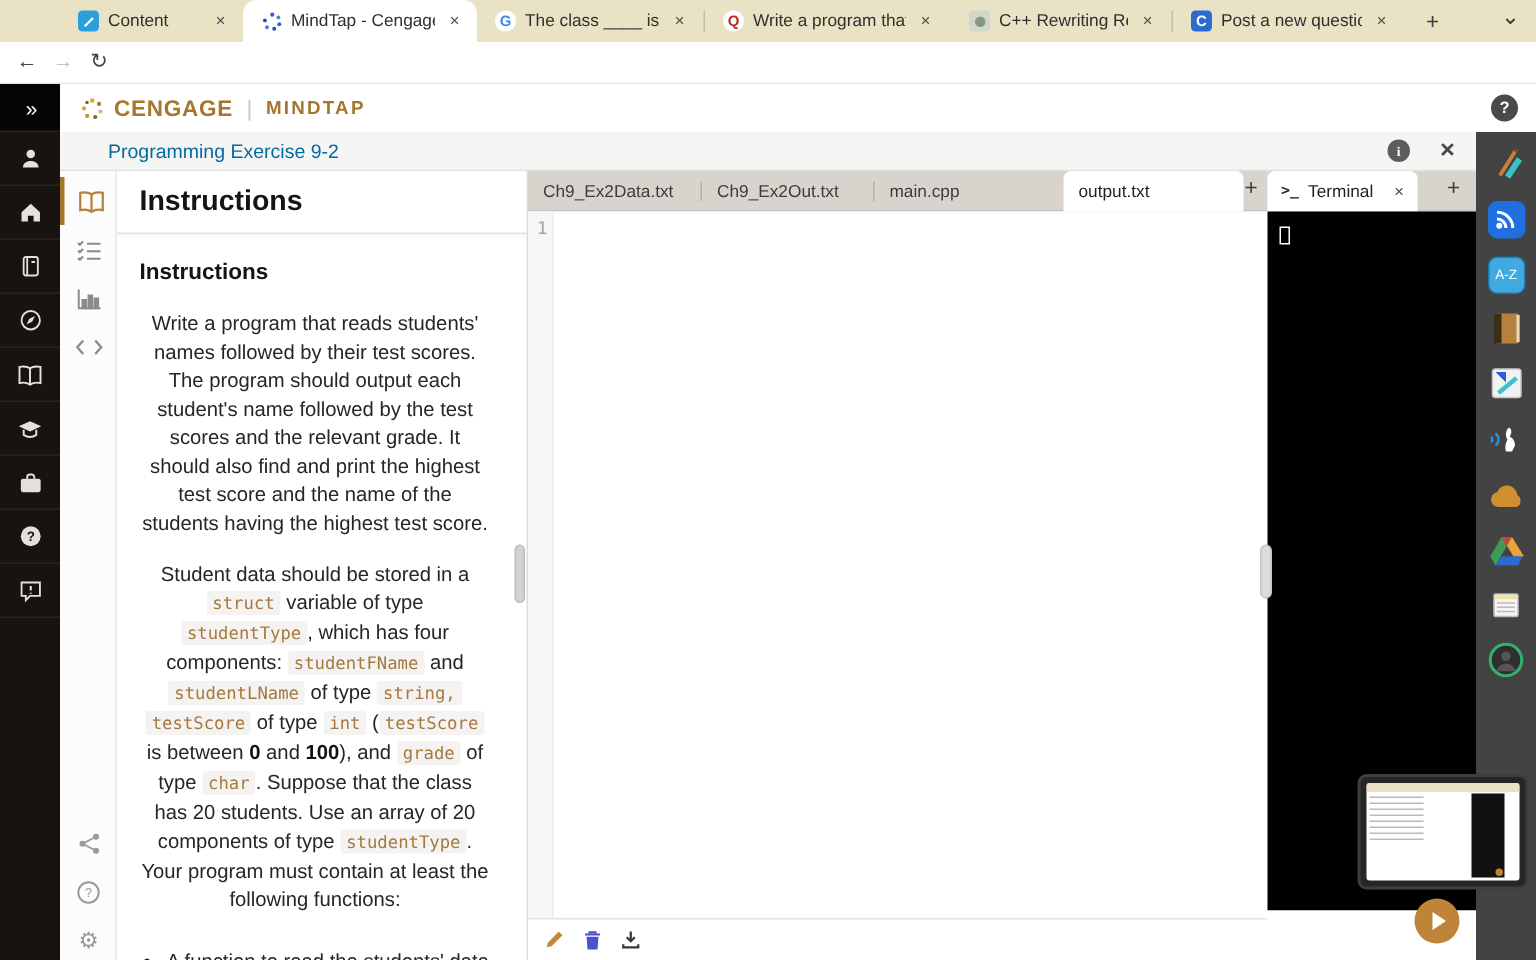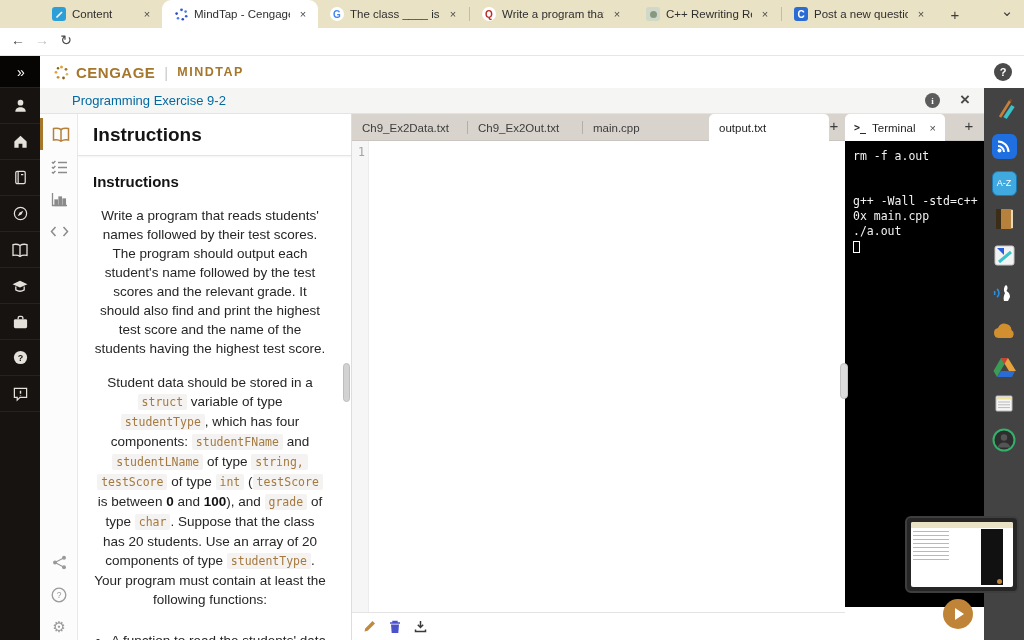--- a/index.html
+++ b/index.html
@@ -445,28 +445,20 @@
     </span>
     <span>
       <svg width="13" height="13" viewBox="0 0 13 13">
           <path d="M6.5 1v6M3.8 4.8 6.5 7.5l2.7-2.7" stroke="#3a3a3a" stroke-width="1.5" fill="none"></path>
           <path d="M1.5 9.5v2h10v-2" stroke="#3a3a3a" stroke-width="1.5" fill="none"></path>
         </svg>
     </span>
   </div>
 
   <div id="terminal" class="abs">
-    <div>
-        <div class="tline">rm -f a.out</div>
-        <div class="tline"></div>
-        <div class="tline"></div>
-        <div class="tline">g++ -Wall -std=c++</div>
-        <div class="tline">0x main.cpp</div>
-        <div class="tline">./a.out</div>
-      </div>
     <span class="cursor-block"></span>
   </div>
   <div id="terminal-bottom" class="abs"></div>
 
   <div id="pip-thumb" class="abs">
     <div id="pip-screen">
       <div class="pip-topbar"></div>
       <div class="pip-left">
           <div></div>
           <div></div>

